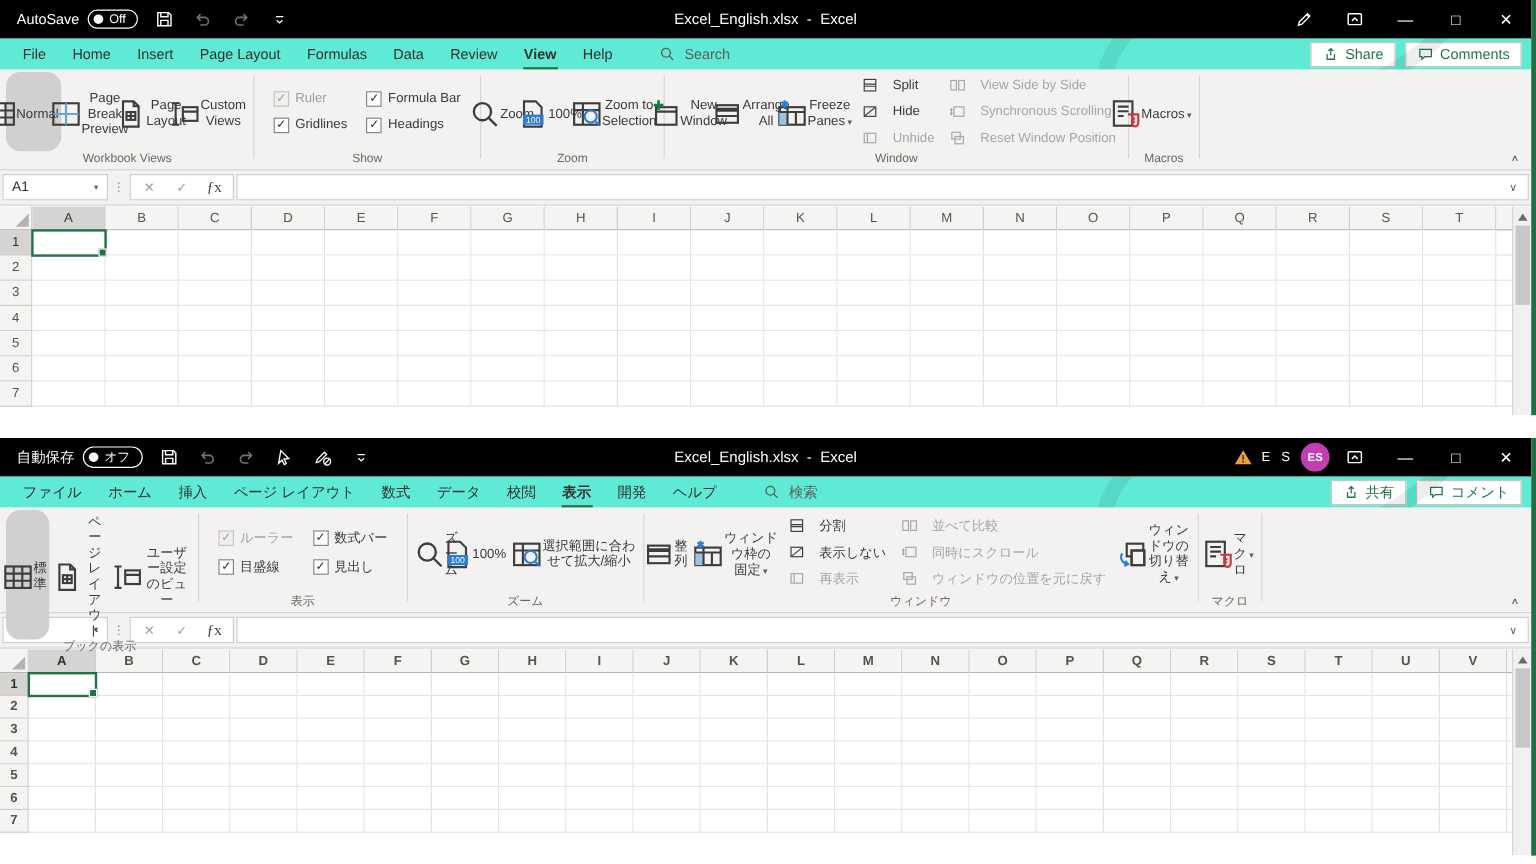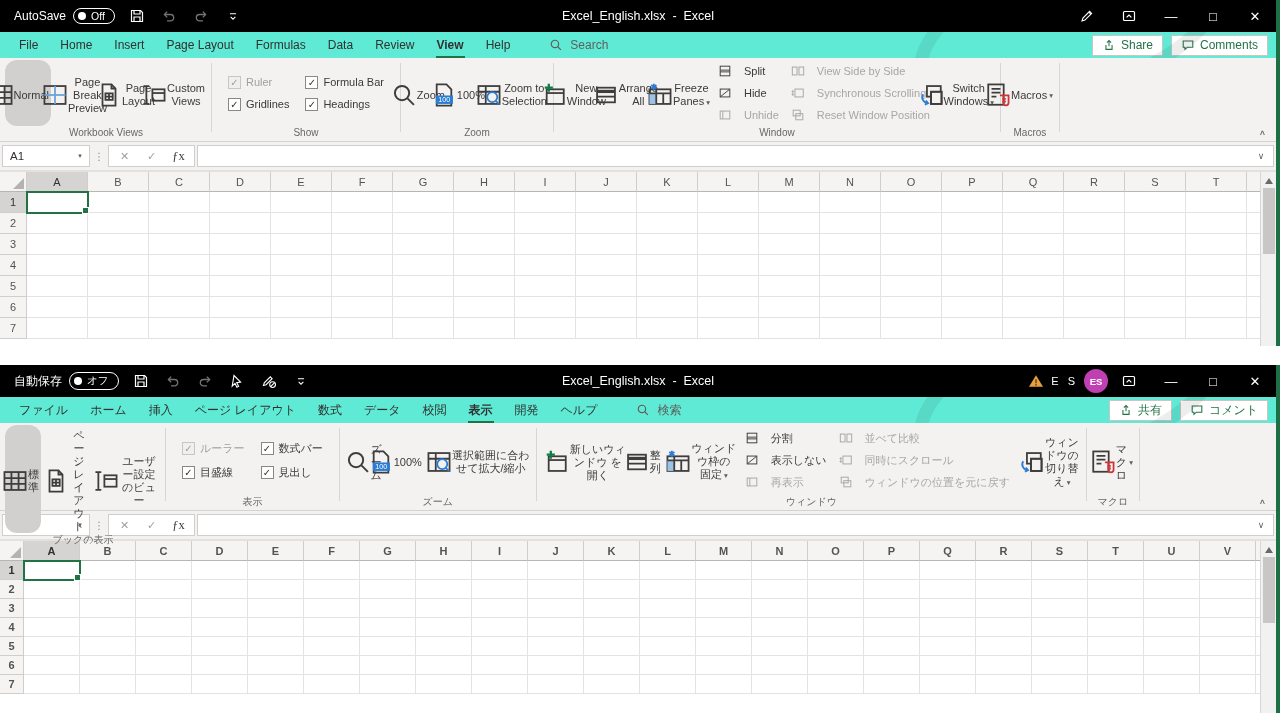--- a/index.html
+++ b/index.html
@@ -481,28 +481,20 @@
             </div>
           <div class="rbs dis">
               <span class="ric">
                 <svg class="ic14" viewBox="0 0 16 16">
                   <use href="#i-resetpos"></use>
                 </svg>
               </span>
               <span>Reset Window Position</span>
             </div>
         </div>
-        <div class="rbl" style="width:60px">
-            <span class="ric">
-              <svg class="ic26" viewBox="0 0 16 16">
-                <use href="#i-switchw"></use>
-              </svg>
-            </span>
-            <span class="rlb"><span>Switch Windows</span><span class="cv">▾</span></span>
-          </div>
       </div>
       <div class="glabel">Window</div>
     </div>
     <div class="vdiv"></div>
 
     <div class="rgroup">
       <div class="gbody">
         <div class="rbl" style="width:50px">
             <span class="ric">
               <svg class="ic26" viewBox="0 0 16 16">
@@ -911,28 +903,20 @@
             </span>
             <span class="rlb">選択範囲に合わせて拡大/縮小</span>
           </div>
       </div>
       <div class="glabel">ズーム</div>
     </div>
     <div class="vdiv"></div>
 
     <div class="rgroup">
       <div class="gbody">
-        <div class="rbl" style="width:88px">
-            <span class="ric">
-              <svg class="ic26" viewBox="0 0 16 16">
-                <use href="#i-newwin"></use>
-              </svg>
-            </span>
-            <span class="rlb">新しいウィンドウ を開く</span>
-          </div>
         <div class="rbl" style="width:34px">
             <span class="ric">
               <svg class="ic26" viewBox="0 0 16 16">
                 <use href="#i-arrange"></use>
               </svg>
             </span>
             <span class="rlb">整列</span>
           </div>
         <div class="rbl" style="width:76px">
             <span class="ric">

